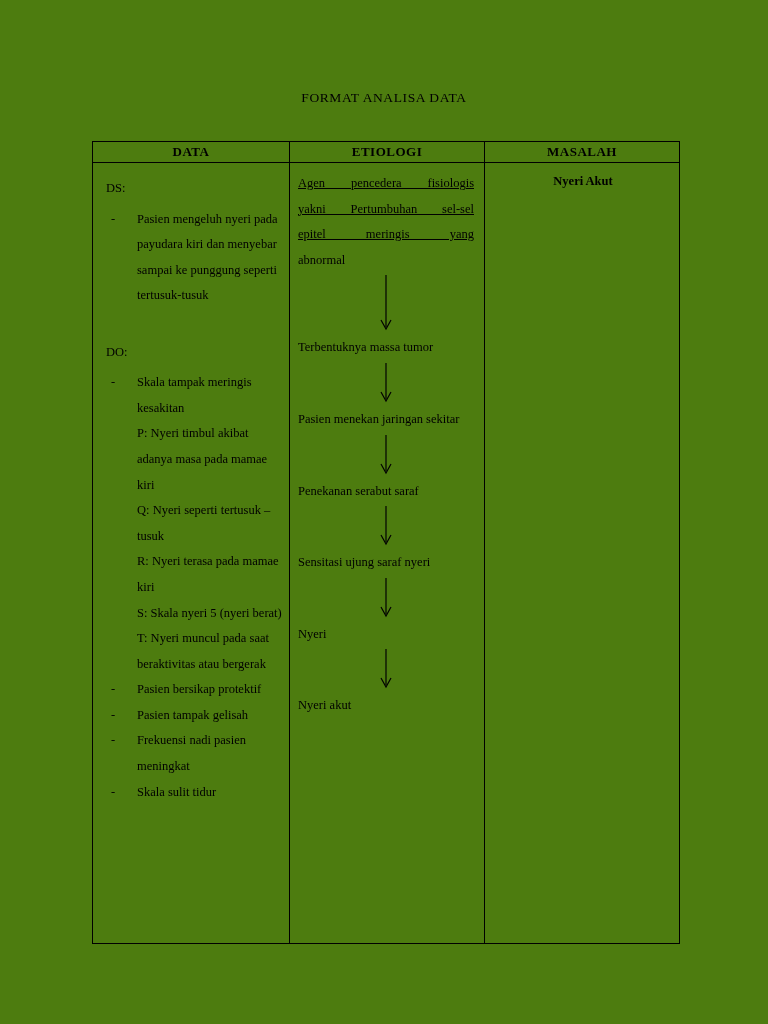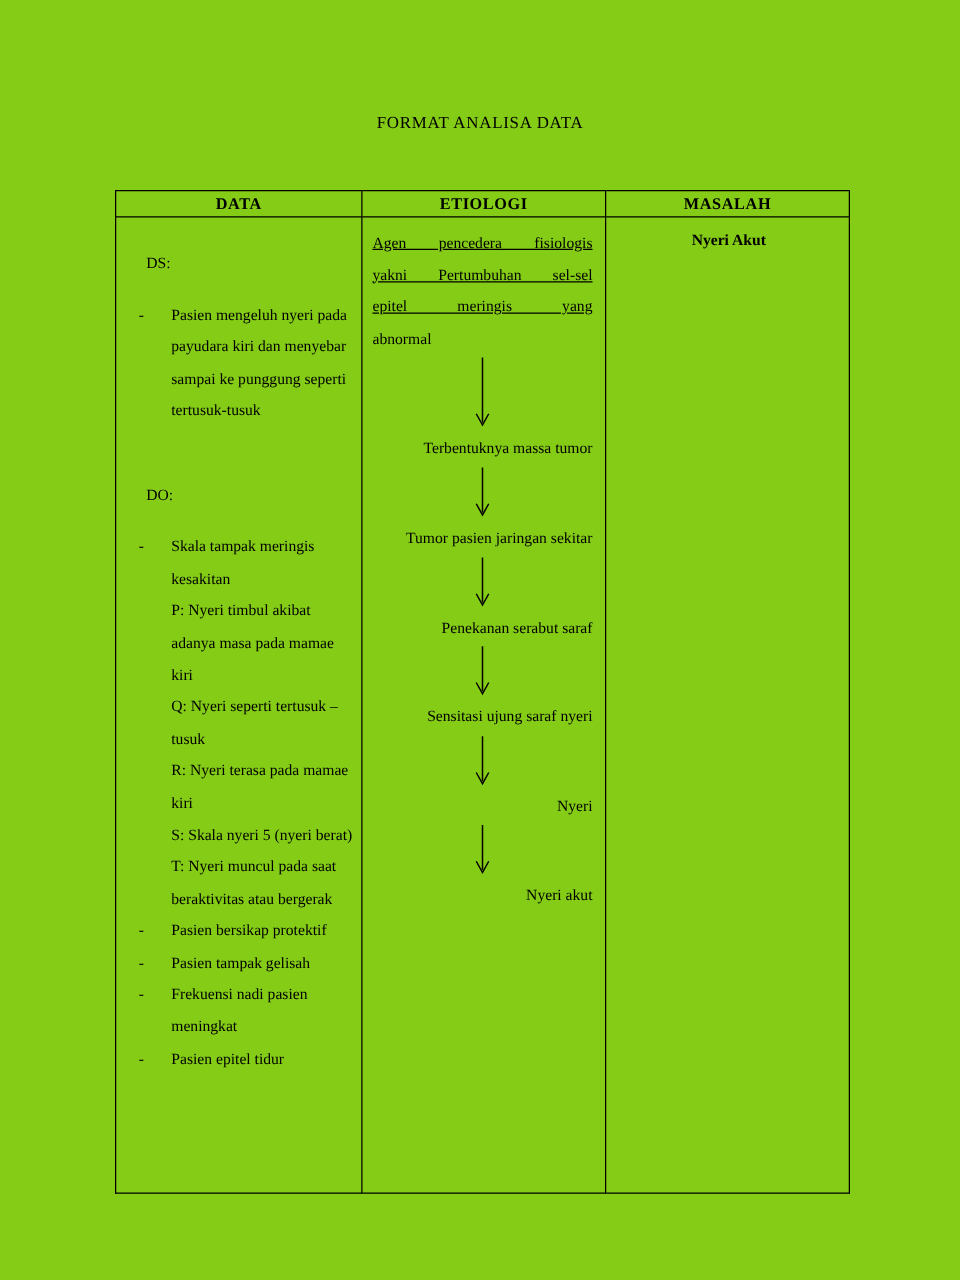--- a/index.html
+++ b/index.html
@@ -12,36 +12,36 @@
     height: 1024px;
     font-family: "Liberation Serif", serif;
     color: #000000;
     position: relative;
   }
   .page {
     position: absolute;
     left: 0; top: 0;
     width: 768px;
     height: 1024px;
-    background: #84cc16;
+    background: #4d7c0f;
   }
   .doc-title {
     position: absolute;
     left: 0;
     top: 90px;
     width: 768px;
     text-align: center;
     font-size: 13.5px;
     letter-spacing: 0.6px;
     font-weight: normal;
   }
   table.analysis {
     position: absolute;
     left: 92px;
-    top: 152px;
+    top: 141px;
     width: 584px;
     border-collapse: collapse;
     table-layout: fixed;
   }
   table.analysis td, table.analysis th {
     border: 1px solid #000000;
     vertical-align: top;
     padding: 0;
   }
   thead th {
@@ -59,21 +59,21 @@
 
   td.cell {
     height: 780px;
     font-size: 12.5px;
   }
   .data-body {
     padding: 8px 6px 0 8px;
     line-height: 25.6px;
   }
   .data-body .plain {
-    margin: 16px;
+    margin: 5px;
   }
   .bullet-list {
     margin: 0;
     padding: 0;
     list-style: none;
   }
   .bullet-list li {
     position: relative;
     padding-left: 36px;
     margin: 0;
@@ -99,21 +99,21 @@
     text-align-last: justify;
     margin: 0;
     text-decoration: underline;
   }
   .just-last {
     text-align: justify;
     text-align-last: left;
     margin: 0;
   }
   .centered {
-    text-align: right;
+    text-align: left;
     margin: 0;
     line-height: 25.6px;
   }
   .arrow {
     display: block;
     margin: 0 auto;
     width: 20px;
   }
   .arrow svg { display: block; }
 
@@ -157,21 +157,21 @@
             </ul>
             <div class="sub-line">P: Nyeri timbul akibat adanya masa pada mamae kiri</div>
             <div class="sub-line">Q: Nyeri seperti tertusuk – tusuk</div>
             <div class="sub-line">R: Nyeri terasa pada mamae kiri</div>
             <div class="sub-line">S: Skala nyeri 5 (nyeri berat)</div>
             <div class="sub-line">T: Nyeri muncul pada saat beraktivitas atau bergerak</div>
             <ul class="bullet-list">
               <li><span class="dash">-</span><span>Pasien bersikap protektif</span></li>
               <li><span class="dash">-</span><span>Pasien tampak gelisah</span></li>
               <li><span class="dash">-</span><span>Frekuensi nadi pasien meningkat</span></li>
-              <li><span class="dash">-</span><span>Pasien epitel tidur</span></li>
+              <li><span class="dash">-</span><span>Skala sulit tidur</span></li>
             </ul>
           </div>
         </td>
 
         <td class="cell col-etiologi">
           <div class="etio-body">
             <p class="just">Agen pencedera fisiologis</p>
             <p class="just">yakni Pertumbuhan sel-sel</p>
             <p class="just">epitel meringis yang</p>
             <p class="just-last">abnormal</p>
@@ -183,21 +183,21 @@
                 </svg>
             </span>
             <p class="centered">Terbentuknya massa tumor</p>
 
             <span class="arrow">
               <svg width="20" height="46" viewBox="0 0 20 46">
                   <line x1="10" y1="2" x2="10" y2="38" stroke="#000" stroke-width="1.2"></line>
                   <polyline points="5,31 10,40 15,31" fill="none" stroke="#000" stroke-width="1.2"></polyline>
                 </svg>
             </span>
-            <p class="centered">Tumor pasien jaringan sekitar</p>
+            <p class="centered">Pasien menekan jaringan sekitar</p>
 
             <span class="arrow">
               <svg width="20" height="46" viewBox="0 0 20 46">
                   <line x1="10" y1="2" x2="10" y2="38" stroke="#000" stroke-width="1.2"></line>
                   <polyline points="5,31 10,40 15,31" fill="none" stroke="#000" stroke-width="1.2"></polyline>
                 </svg>
             </span>
             <p class="centered">Penekanan serabut saraf</p>
 
             <span class="arrow">

